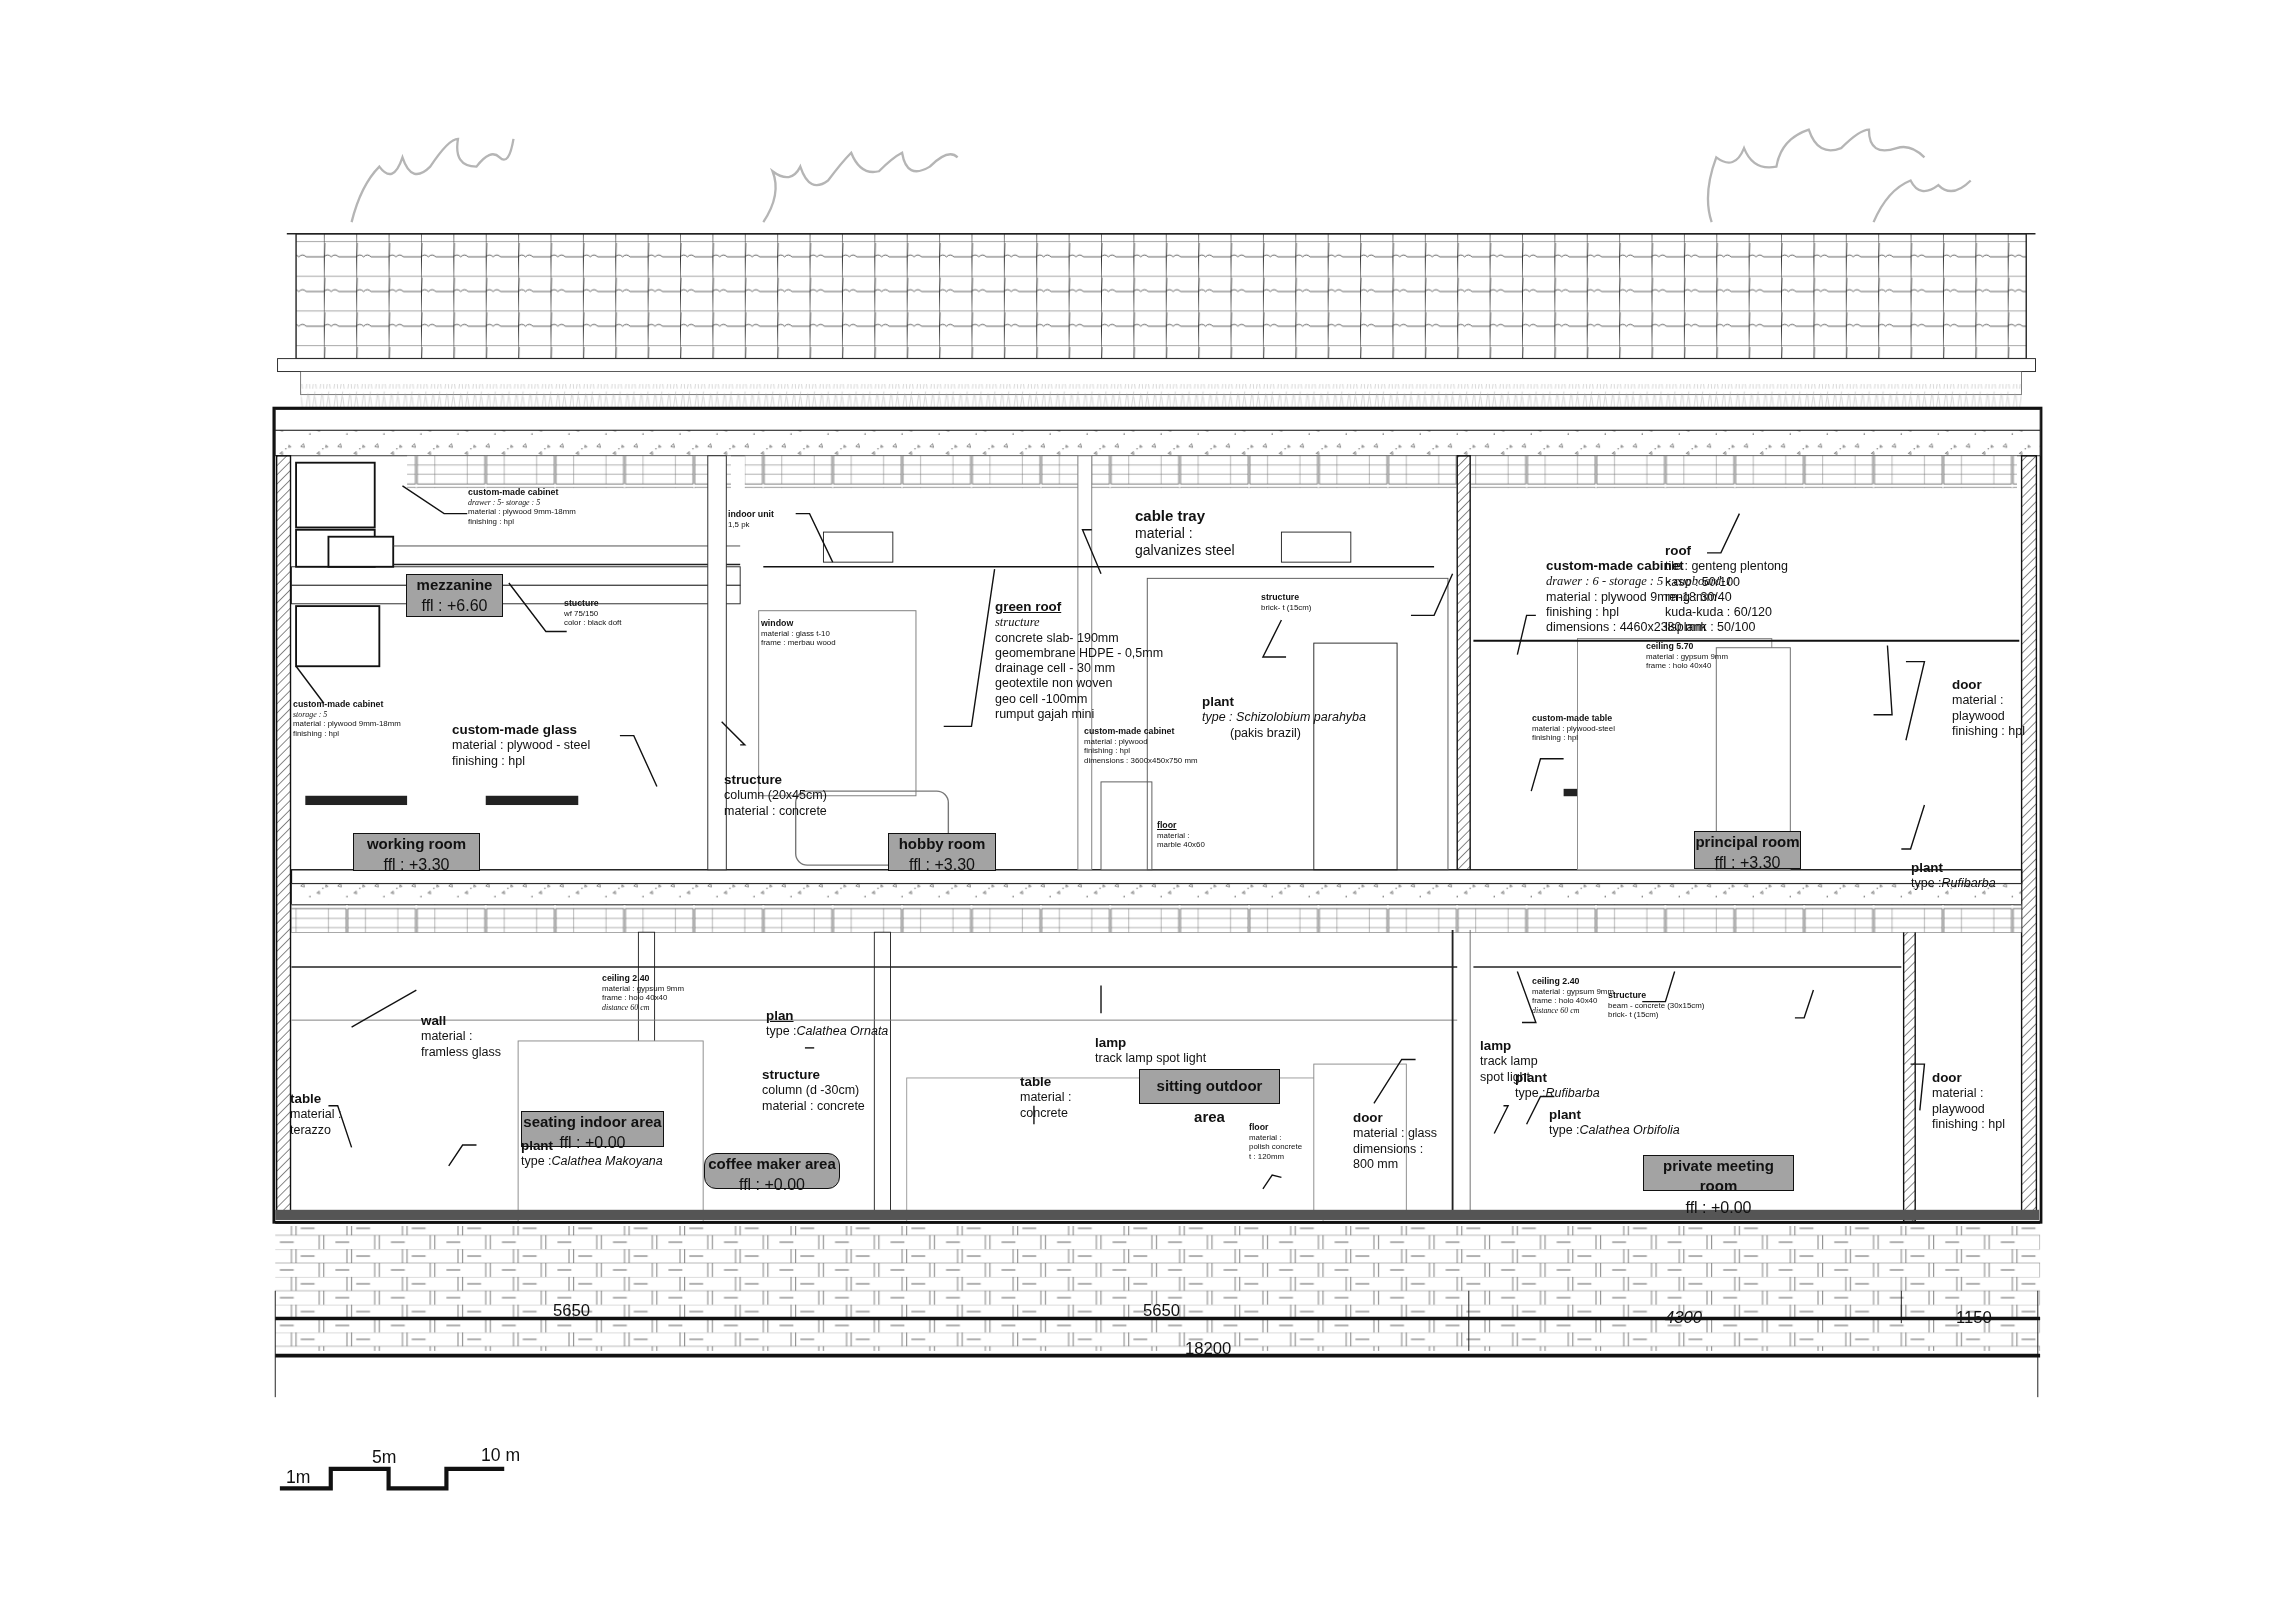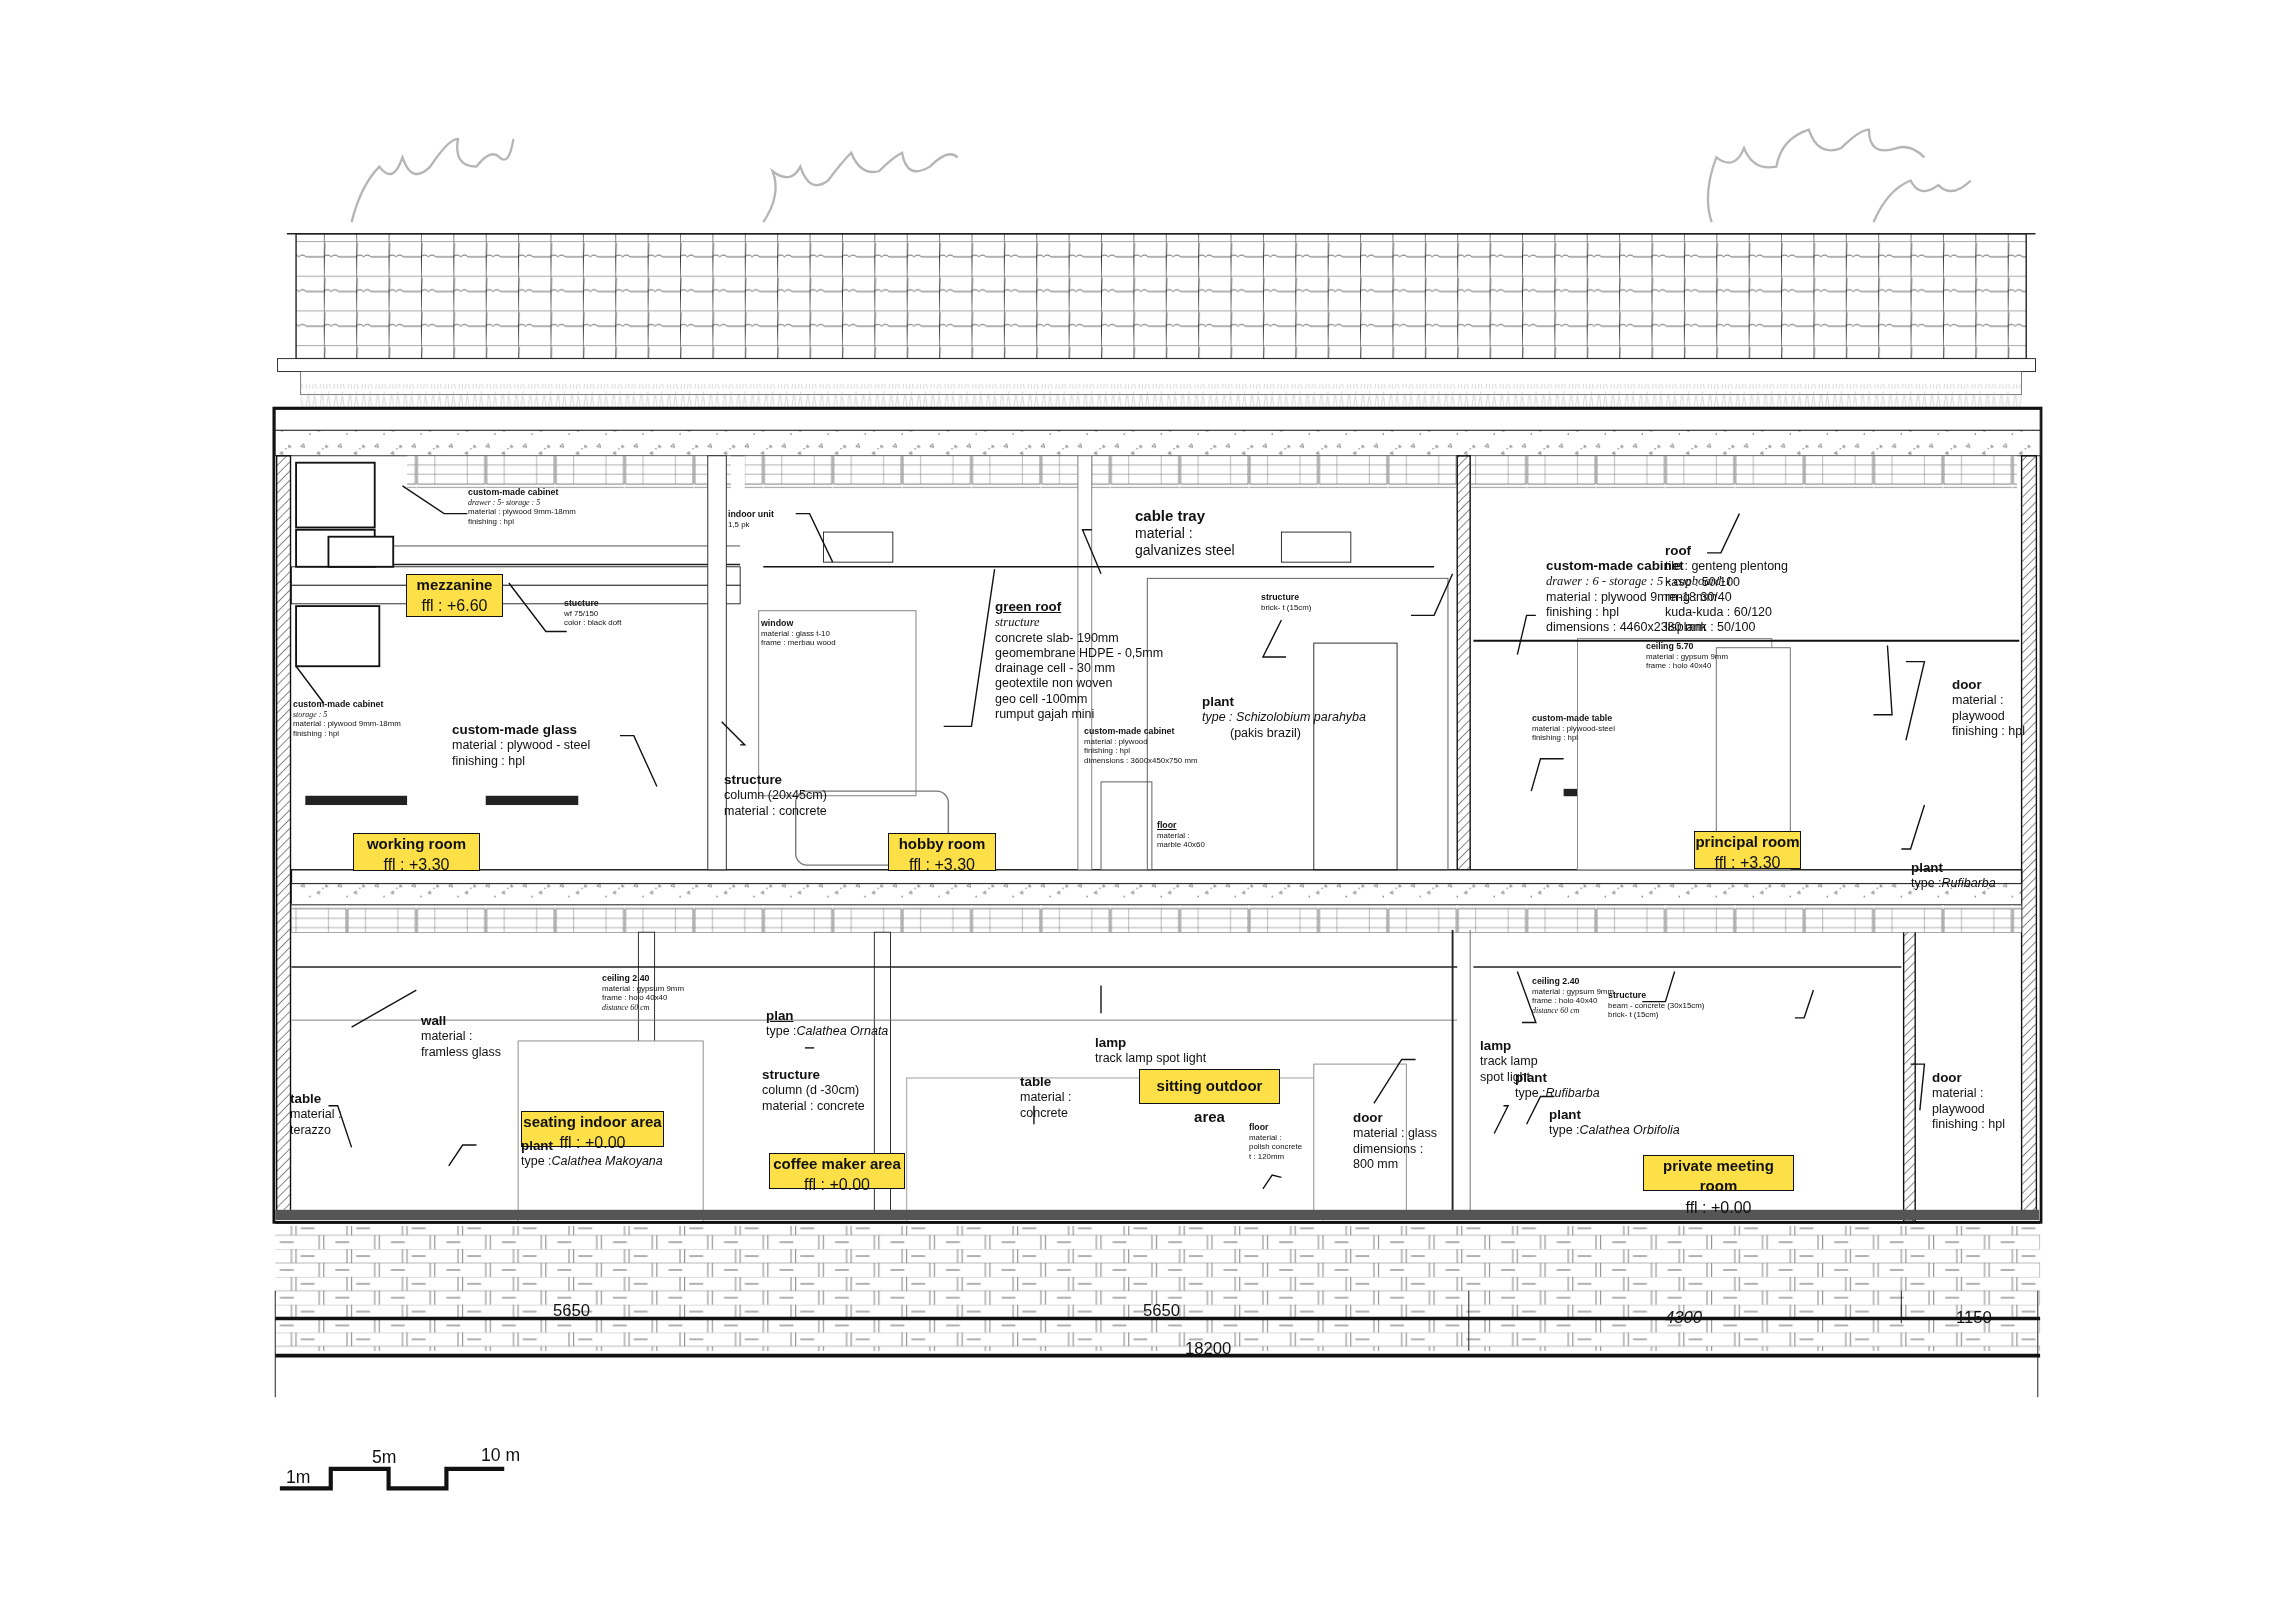--- a/index.html
+++ b/index.html
@@ -8,21 +8,21 @@
   .lbl{position:absolute;line-height:1.22;white-space:nowrap;color:#111;}
   .lbl .t{font-weight:700;display:block;}
   .lbl .s{display:block;font-weight:400;}
   .lbl .it{display:block;font-style:italic;font-family:"Liberation Serif","DejaVu Serif",serif;}
   .sz-s{font-size:7.9px;}
   .sz-s .t{font-size:8.8px;}
   .sz-m{font-size:12.5px;margin-top:27px;}
   .sz-m .t{font-size:13.4px;}
   .sz-l{font-size:14px;}
   .sz-l .t{font-size:15px;}
-  .room{position:absolute;background:#fde047;border:0.9px solid #111;text-align:center;line-height:1.35;}
+  .room{position:absolute;background:#a3a3a3;border:0.9px solid #111;text-align:center;line-height:1.35;}
   .room .rn{display:block;font-weight:700;font-size:15px;}
   .room .ffl{display:block;font-size:16px;}
   .dim{position:absolute;font-size:16.7px;font-family:"Liberation Sans",sans-serif;}
   .scale-lbl{position:absolute;font-size:17.6px;}
   .ital{font-style:italic;}
 </style>
 </head>
 <body>
 
 <div id="canvas">
@@ -203,21 +203,21 @@
   <span class="ffl">ffl : +3.30</span>
 </div>
 <div class="room" style="left:1694px;top:831px;width:105px;height:36px;">
   <span class="rn">principal room</span>
   <span class="ffl">ffl : +3.30</span>
 </div>
 <div class="room" style="left:521px;top:1111px;width:141px;height:34px;">
   <span class="rn">seating indoor area</span>
   <span class="ffl">ffl : +0.00</span>
 </div>
-<div class="room" style="left:769px;top:1153px;width:134px;height:34px;">
+<div class="room" style="left:704px;top:1153px;width:134px;height:34px;border-radius:12px;">
   <span class="rn">coffee maker area</span>
   <span class="ffl">ffl : +0.00</span>
 </div>
 <div class="room" style="left:1139px;top:1069px;width:139px;height:33px;line-height:31px;">
   <span class="rn">sitting outdoor area</span>
 </div>
 <div class="room" style="left:1643px;top:1155px;width:149px;height:34px;text-align:center;">
   <span class="rn">private meeting room</span>
   <span class="ffl">ffl : +0.00</span>
 </div>

